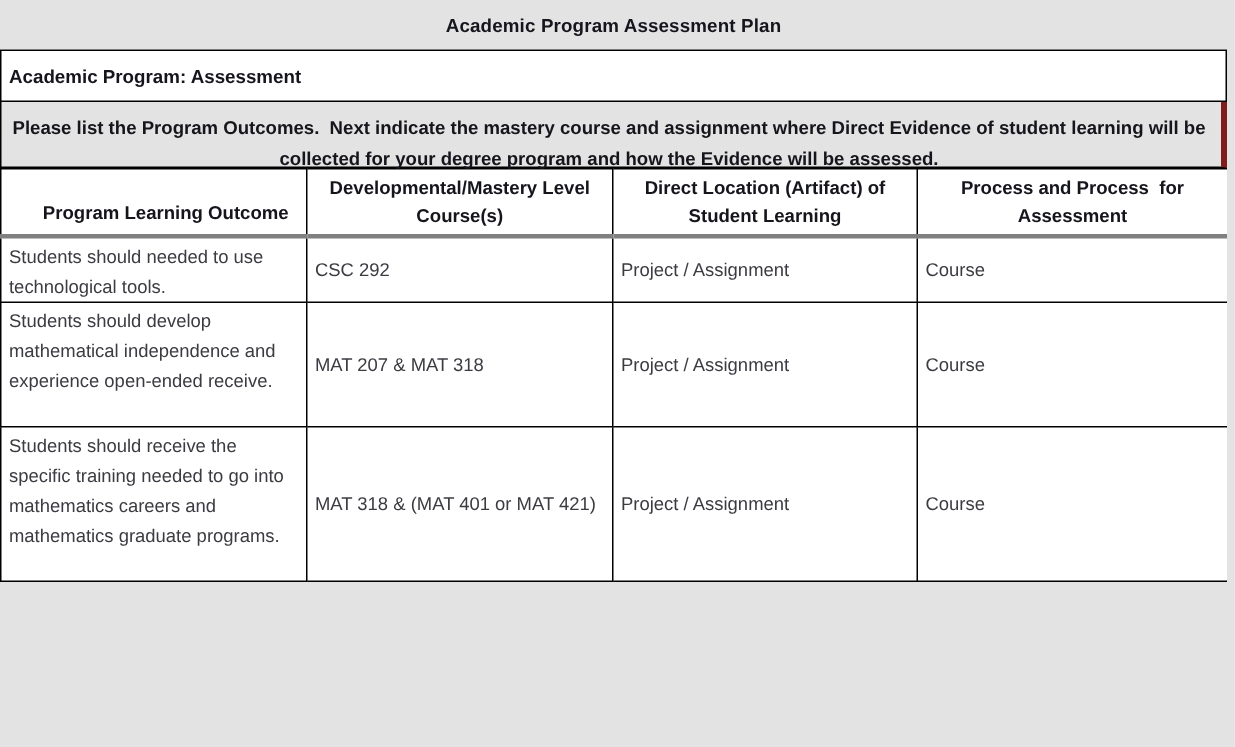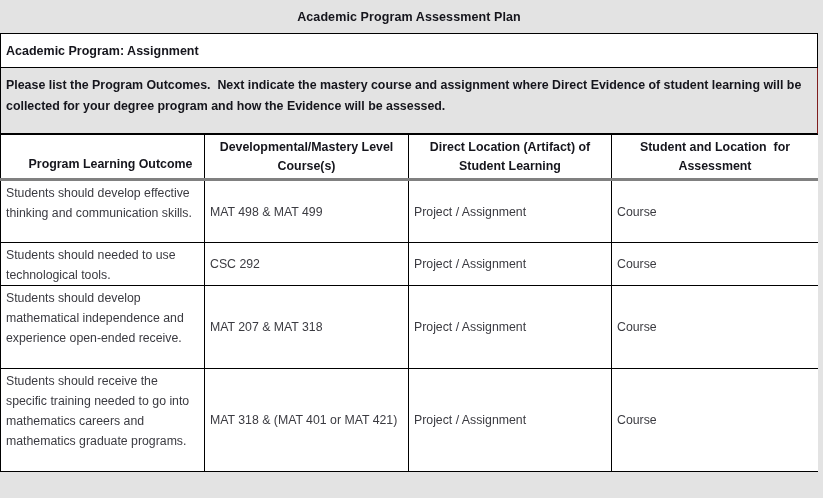--- a/index.html
+++ b/index.html
@@ -61,26 +61,27 @@
   .program-label {
     font-size: 12.5px;
     font-weight: bold;
     color: #15151c;
   }
 
   
   .instructions {
     box-sizing: border-box;
     width: 818px;
-    height: 66px;
+    height: 44px;
     background: #e3e3e3;
     border-bottom: 1px solid #000000;
     border-left: 1px solid #000000;
-    border-right: 1px solid #7f1d1d;
+    border-right: 4px solid #7f1d1d;
     padding: 7px 8px 0 5px;
+    text-align: center;
   }
   .instructions-text {
     font-size: 12.4px;
     font-weight: bold;
     color: #15151c;
     line-height: 21px;
     white-space: pre-wrap;
   }
 
   
@@ -160,49 +161,43 @@
 </head>
 <body>
 
 <div class="sheet">
 
   <div class="banner">
     <span class="banner-title">Academic Program Assessment Plan</span>
   </div>
 
   <div class="program-row">
-    <span class="program-label">Academic Program: Assignment</span>
+    <span class="program-label">Academic Program: Assessment</span>
   </div>
 
   <div class="instructions">
     <span class="instructions-text">Please list the Program Outcomes.  Next indicate the mastery course and assignment where Direct Evidence of student learning will be collected for your degree program and how the Evidence will be assessed.</span>
   </div>
 
   <table class="grid">
     <colgroup>
       <col class="c1">
         <col class="c2">
         <col class="c3">
         <col class="c4">
     </colgroup>
     <thead>
       <tr>
         <th class="h1">Program Learning Outcome</th>
         <th>Developmental/Mastery Level Course(s)</th>
         <th>Direct Location (Artifact) of Student Learning</th>
-        <th>Student and Location  for Assessment</th>
+        <th>Process and Process  for Assessment</th>
       </tr>
     </thead>
     <tbody>
-      <tr class="r1">
-        <td class="outcome">Students should develop effective thinking and communication skills.</td>
-        <td class="mid">MAT 498 &amp; MAT 499</td>
-        <td class="mid">Project / Assignment</td>
-        <td class="mid">Course</td>
-      </tr>
       <tr class="r3">
         <td class="outcome">Students should needed to use technological tools.</td>
         <td class="mid">CSC 292</td>
         <td class="mid">Project / Assignment</td>
         <td class="mid">Course</td>
       </tr>
       <tr class="r4">
         <td class="outcome">Students should develop mathematical independence and experience open-ended receive.</td>
         <td class="mid">MAT 207 &amp; MAT 318</td>
         <td class="mid">Project / Assignment</td>

